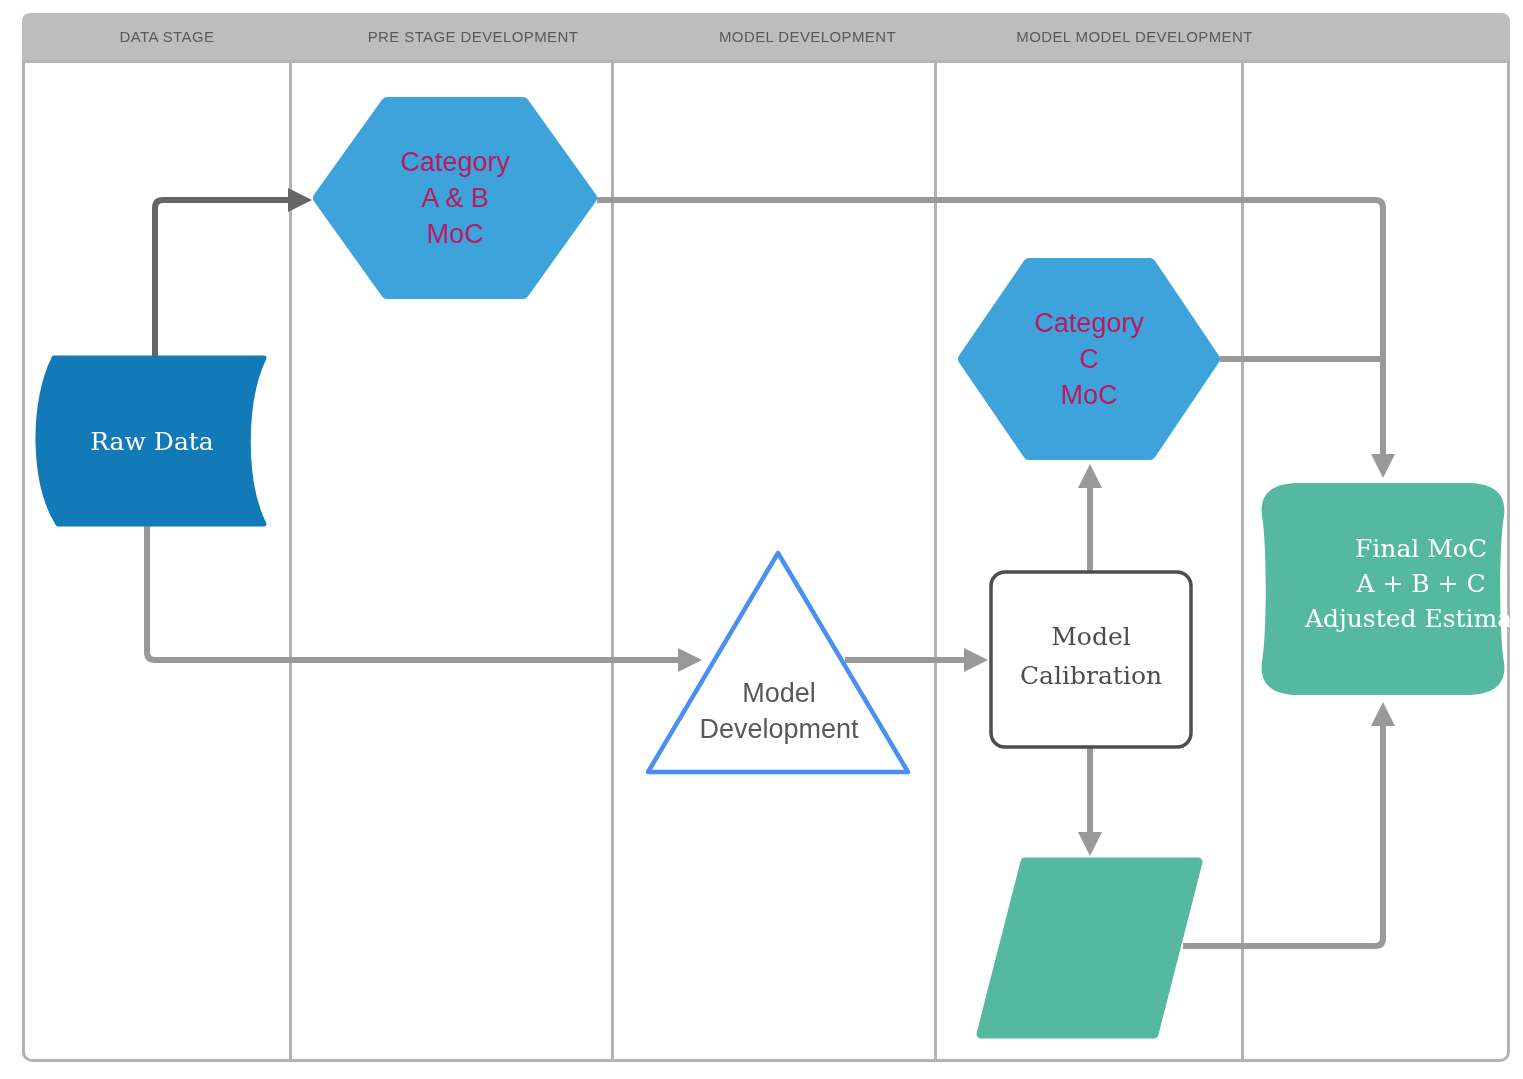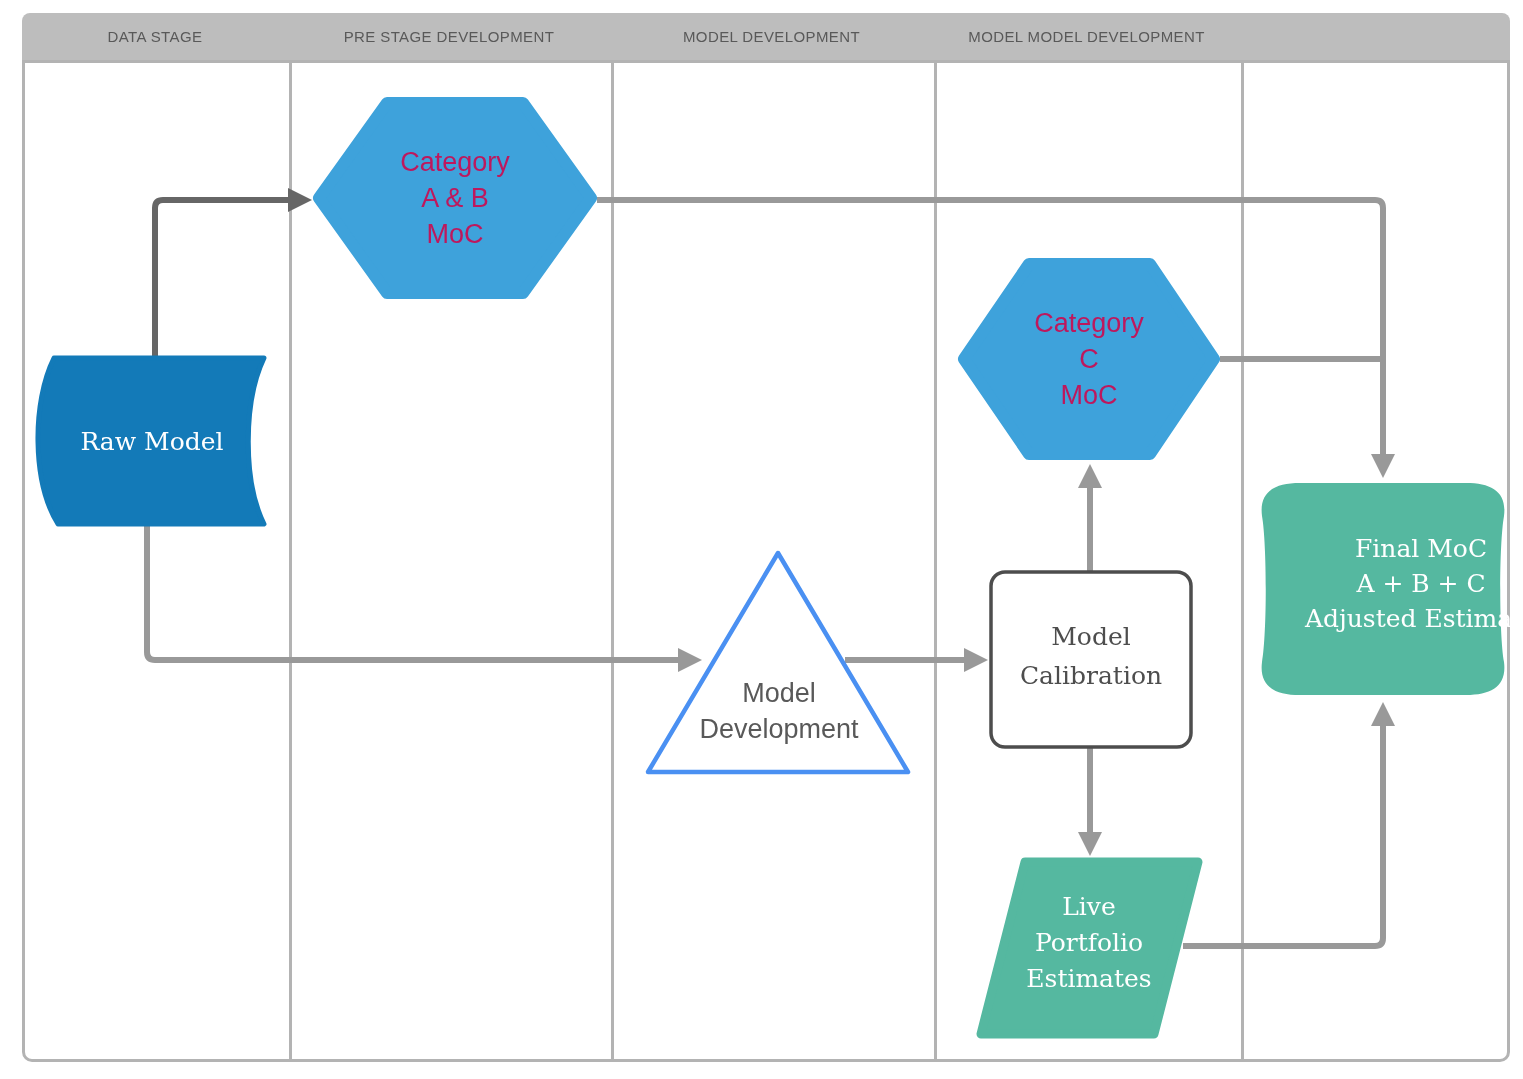--- a/index.html
+++ b/index.html
@@ -3,21 +3,21 @@
 <meta charset="utf-8">
 <style>
   html,body{margin:0;padding:0;background:#fff;}
   .canvas{position:relative;width:1523px;height:1079px;background:#fff;overflow:hidden;
           font-family:"Liberation Sans",sans-serif;}
   .lane-header{position:absolute;left:22px;top:13px;width:1488px;height:47px;
                background:var(--lane-header-bg,#bdbdbd);border-radius:8px 8px 0 0;
                display:flex;align-items:center;}
   .lane-header-cell{display:flex;align-items:center;justify-content:center;
                     color:var(--lane-header-text,#595959);font-size:15px;letter-spacing:.4px;
-                    height:100%;}
+                    height:100%;padding-left:12px;}
   .lane-body{position:absolute;left:22px;top:60px;width:1488px;height:1002px;
              box-sizing:border-box;border:3px solid var(--lane-border,#b3b3b3);
              border-radius:0 0 10px 10px;background:#fff;}
   .lane-divider{position:absolute;top:0;width:3px;height:100%;background:var(--lane-border,#b3b3b3);}
   svg.layer{position:absolute;left:0;top:0;}
   .node-label{position:absolute;text-align:center;white-space:pre-line;pointer-events:none;}
   .lbl-sans{font-family:"Liberation Sans",sans-serif;font-size:27px;line-height:36px;color:#be185d;}
   .lbl-serif{font-family:"DejaVu Serif",serif;font-size:25px;line-height:36px;color:#fff;}
   .lbl-dark{color:#595959;}
   .lbl-box{color:#4d4d4d;line-height:39px;}
@@ -92,37 +92,34 @@
 
     <rect x="991" y="572" width="200" height="175" rx="14" fill="#ffffff" style="stroke:var(--box-border,#4d4d4d)" stroke-width="3.5"></rect>
 
     <path d="M 1025,862 H 1198 L 1154,1034 H 981 Z" style="fill:var(--teal,#55b8a0);stroke:var(--teal,#55b8a0)" stroke-width="9" stroke-linejoin="round"></path>
 
     <path d="M 1300,483 H 1466 C 1492,483 1507,492 1504,516 C 1499,545 1499,633 1504,662
              C 1507,686 1492,695 1466,695 H 1300 C 1274,695 1259,686 1262,662
              C 1267,633 1267,545 1262,516 C 1259,492 1274,483 1300,483 Z" style="fill:var(--teal,#55b8a0)"></path>
   </svg>
 
-  <div class="node-label lbl-serif" style="left:52px;top:424px;width:200px">Raw Model</div>
+  <div class="node-label lbl-serif" style="left:52px;top:424px;width:200px">Raw Data</div>
 
   <div class="node-label lbl-sans" style="left:335px;top:144px;width:240px">Category
 A &amp; B
 MoC</div>
 
   <div class="node-label lbl-sans lbl-dark" style="left:649px;top:675px;width:260px">Model
 Development</div>
 
   <div class="node-label lbl-sans" style="left:969px;top:305px;width:240px">Category
 C
 MoC</div>
 
   <div class="node-label lbl-serif lbl-box" style="left:981px;top:617px;width:220px">Model
 Calibration</div>
 
-  <div class="node-label lbl-serif" style="left:979px;top:889px;width:220px">Live
-Portfolio
-Estimates</div>
 
   <div class="node-label lbl-serif" style="left:1281px;top:531px;width:280px;line-height:35px">Final MoC
 A + B + C
 Adjusted Estimate</div>
 
 </div>
 
 </body></html>

